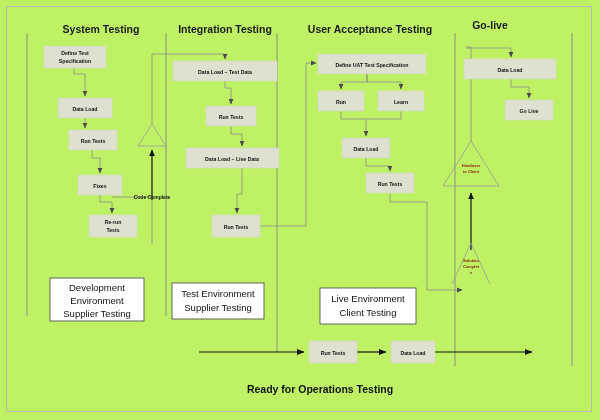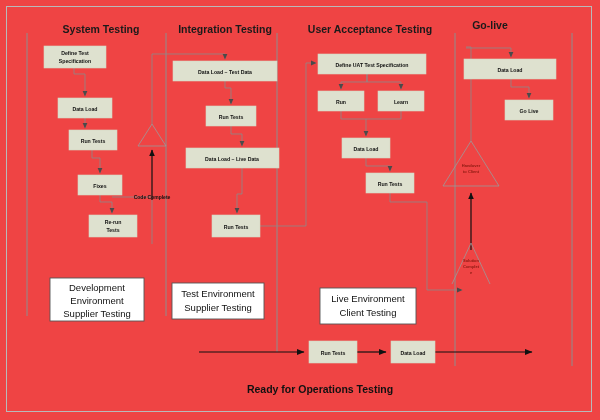--- a/index.html
+++ b/index.html
@@ -1,21 +1,21 @@
 <!DOCTYPE html>
 <html><head>
 <meta charset="utf-8">
 <title>Testing Process Flow Diagram</title>
 <style>
   html,body{margin:0;padding:0;background:#ffffff;}
   body{font-family:"Liberation Sans", sans-serif;}
   #canvas{
     position:relative;
     width:600px;height:420px;
-    background:#ef4444;
+    background:#bef264;
     overflow:hidden;
   }
   #frame{
     position:absolute;left:6px;top:6px;
     width:586px;height:406px;
     border:1px solid #b9b9b9;
     box-sizing:border-box;
   }
   svg.layer{position:absolute;left:0;top:0;width:600px;height:420px;}
   .phase-title{

